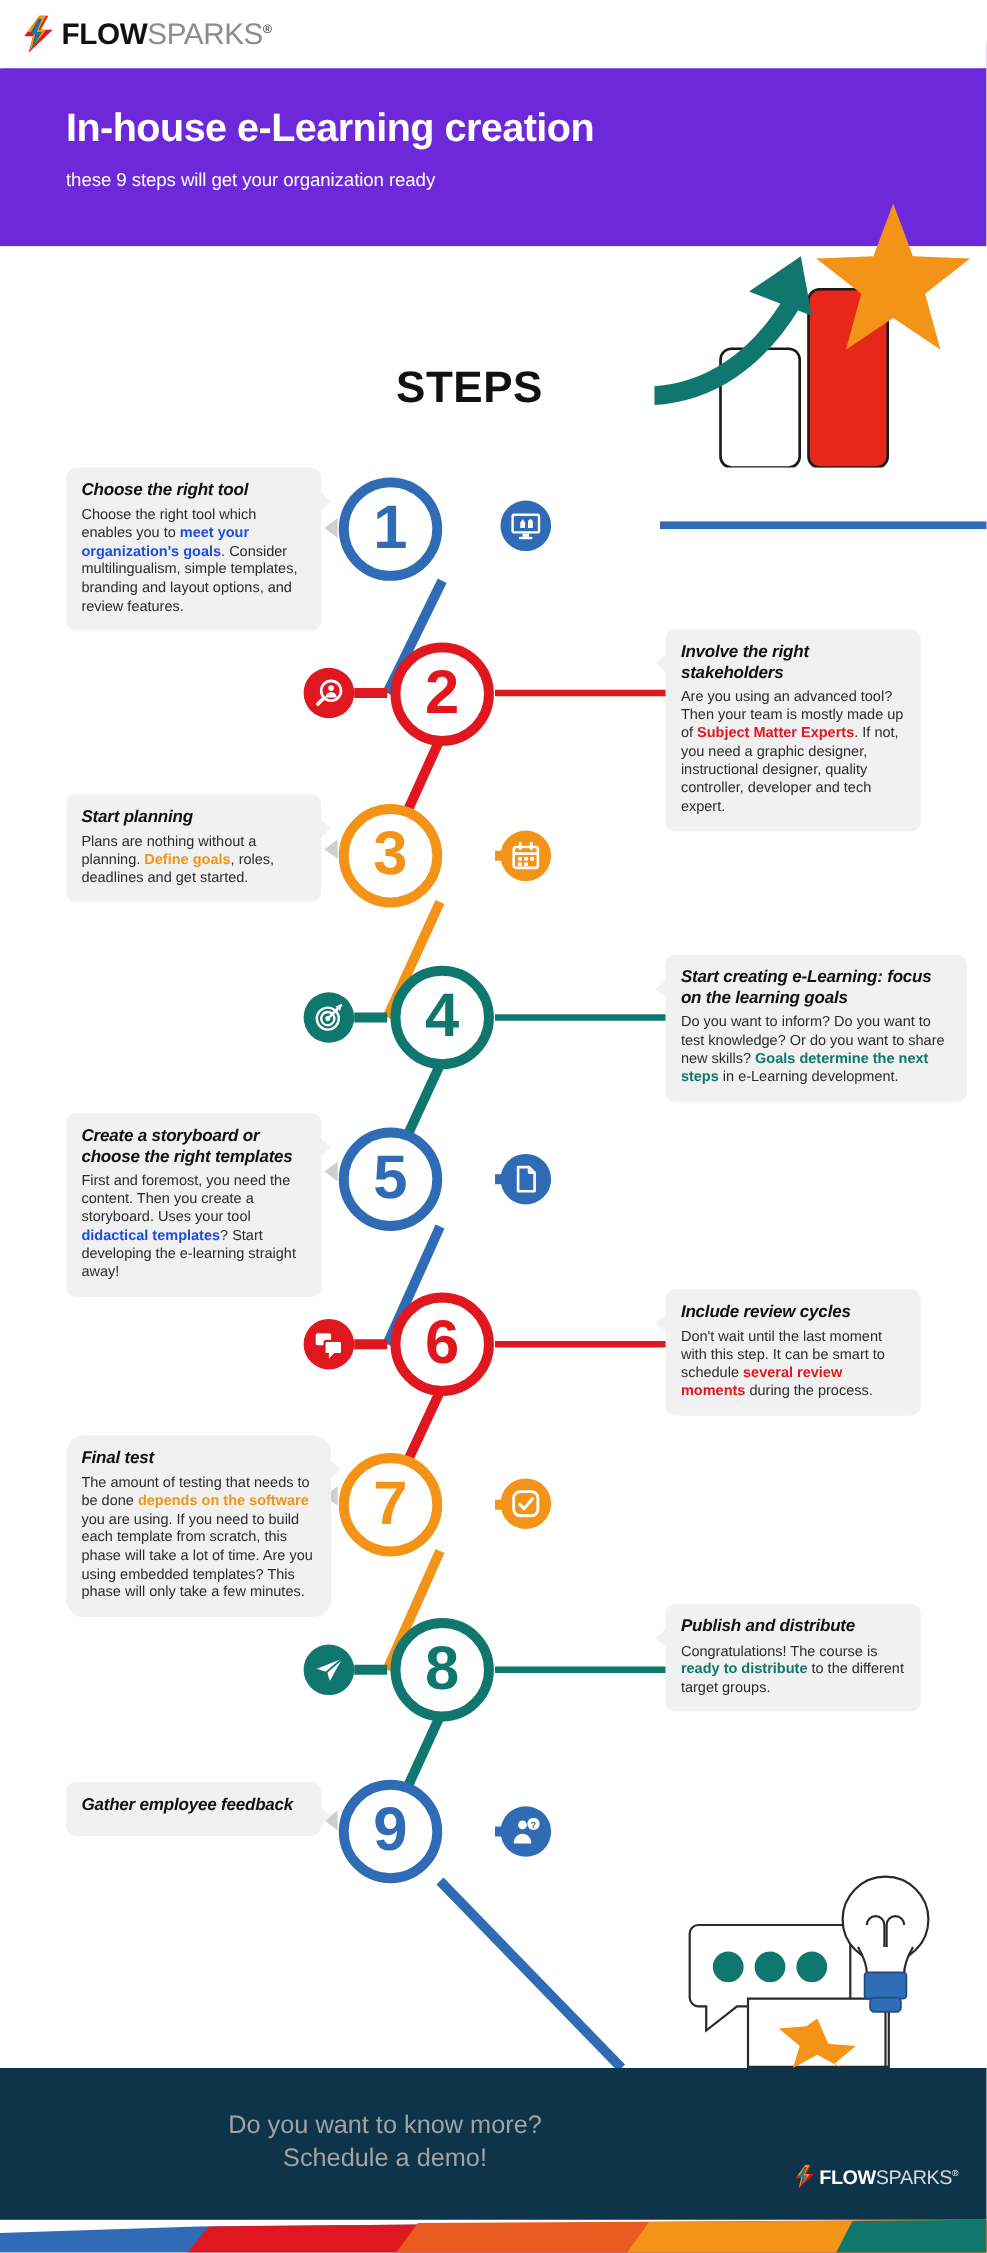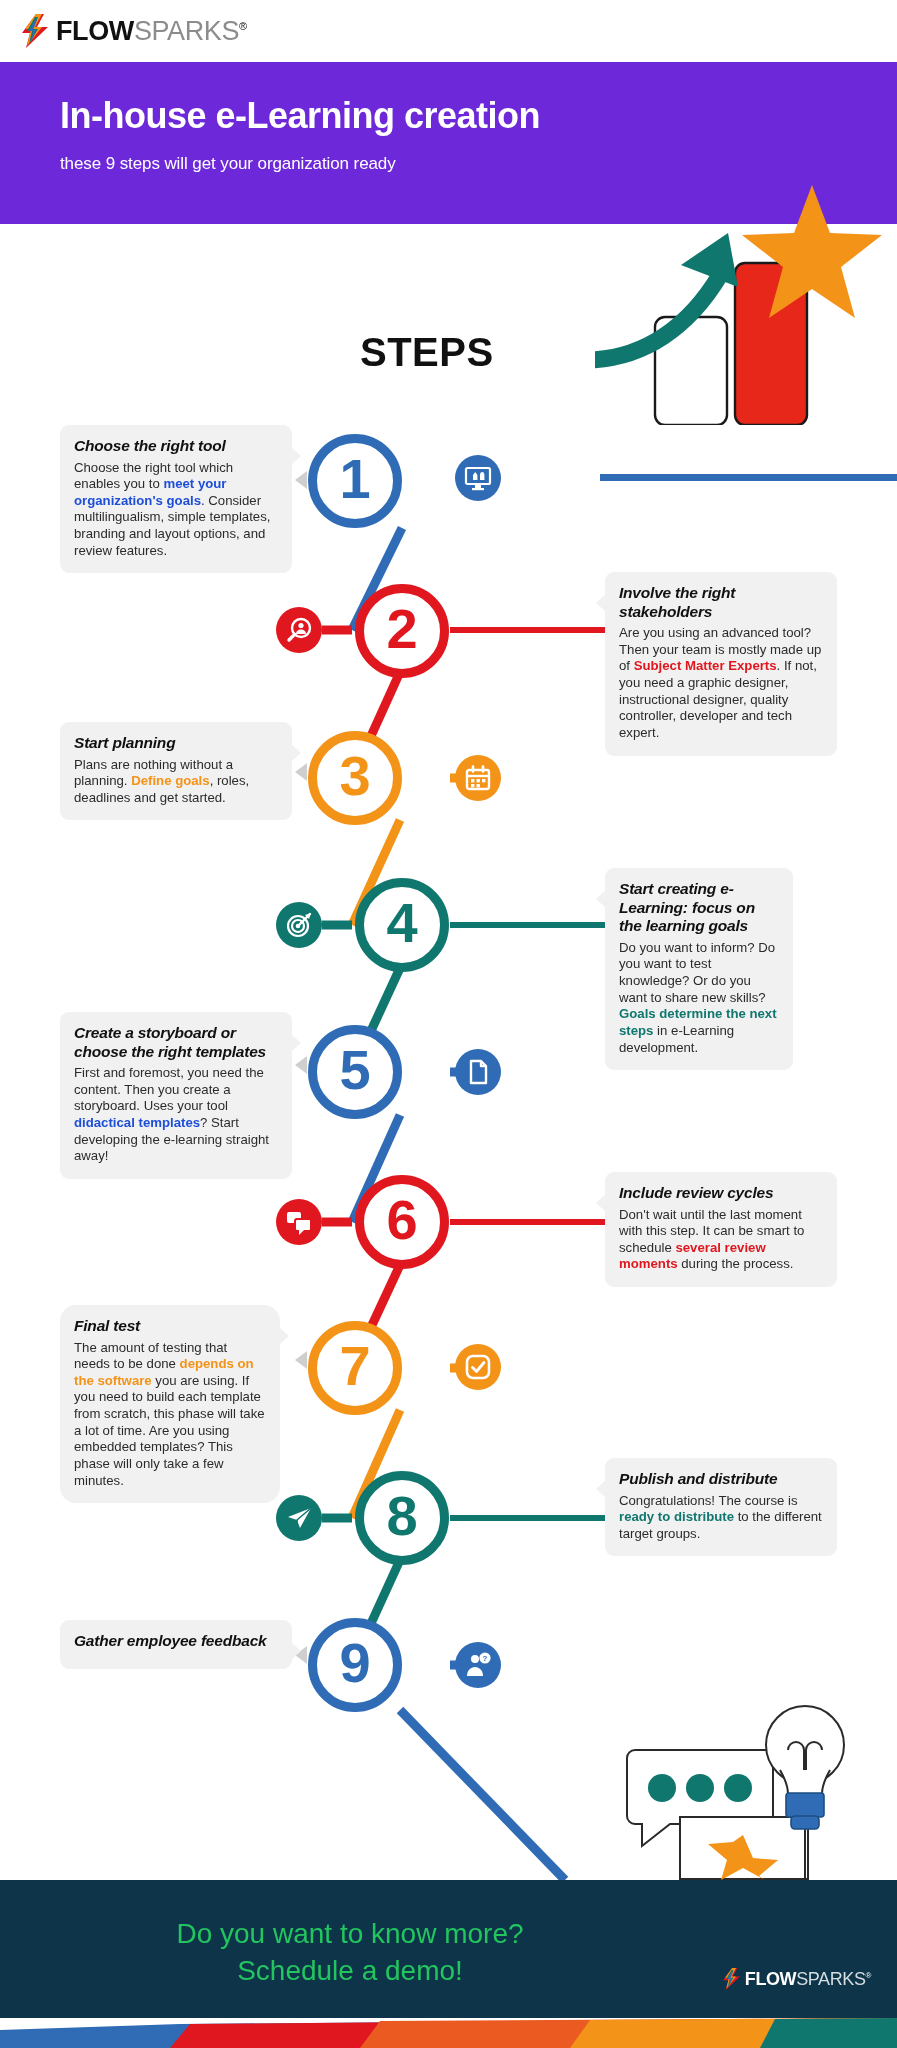--- a/index.html
+++ b/index.html
@@ -57,22 +57,22 @@
   .hl-blue{color:#1d4ed8;font-weight:700;}
   .hl-red{color:#e1171f;font-weight:700;}
   .hl-orange{color:#f39318;font-weight:700;}
   .hl-teal{color:#10776e;font-weight:700;}
 
   
   .bottomart{position:absolute;left:600px;top:1630px;width:290px;height:250px;z-index:4;}
 
   
   .footer{position:absolute;left:0;top:1880px;width:897px;height:138px;background:#0d3449;z-index:9;}
-  .footer-txt{position:absolute;left:0;top:36px;width:700px;text-align:center;color:#22c55e;
-      font-size:28px;line-height:1.32;font-weight:400;}
+  .footer-txt{position:absolute;left:0;top:36px;width:700px;text-align:center;color:#a3a3a3;
+      font-size:23px;line-height:1.32;font-weight:400;}
   .footer-logo{position:absolute;right:26px;top:88px;display:flex;align-items:center;}
   .footer-logo .logo-bolt{width:17px;height:22px;margin-right:5px;}
   .footer-logo .logo-text{font-size:18px;}
   .footer-logo .logo-text .b{color:#fff;}
   .footer-logo .logo-text .t{color:#d4dde2;}
   .footer-logo .logo-reg{color:#fff;font-size:8px;}
   .stripes{position:absolute;left:0;top:2018px;width:897px;height:30px;z-index:9;}
 </style>
 </head>
 <body>
@@ -278,39 +278,39 @@
   <h3>Involve the right stakeholders</h3>
   <p>Are you using an advanced tool? Then your team is mostly made up of <span class="hl-red">Subject Matter Experts</span>. If not, you need a graphic designer, instructional designer, quality controller, developer and tech expert.</p>
 </div>
 
 <div class="card left" style="left:60px;top:722px;width:232px;">
   <div class="tail"></div>
   <h3>Start planning</h3>
   <p>Plans are nothing without a planning. <span class="hl-orange">Define goals</span>, roles, deadlines and get started.</p>
 </div>
 
-<div class="card right" style="left:605px;top:868px;width:188px;">
+<div class="card right" style="left:605px;top:868px;width:274px;">
   <div class="tail"></div>
   <h3>Start creating e-Learning: focus on the learning goals</h3>
   <p>Do you want to inform? Do you want to test knowledge? Or do you want to share new skills? <span class="hl-teal">Goals determine the next steps</span> in e-Learning development.</p>
 </div>
 
 <div class="card left" style="left:60px;top:1012px;width:232px;">
   <div class="tail"></div>
   <h3>Create a storyboard or choose the right templates</h3>
   <p>First and foremost, you need the content. Then you create a storyboard. Uses your tool <span class="hl-blue">didactical templates</span>? Start developing the e-learning straight away!</p>
 </div>
 
 <div class="card right" style="left:605px;top:1172px;width:232px;">
   <div class="tail"></div>
   <h3>Include review cycles</h3>
   <p>Don't wait until the last moment with this step. It can be smart to schedule <span class="hl-red">several review moments</span> during the process.</p>
 </div>
 
-<div class="card left" style="left:60px;top:1305px;width:220px;border-radius:16px;">
+<div class="card left" style="left:60px;top:1305px;width:241px;border-radius:16px;">
   <div class="tail"></div>
   <h3>Final test</h3>
   <p>The amount of testing that needs to be done <span class="hl-orange">depends on the software</span> you are using. If you need to build each template from scratch, this phase will take a lot of time. Are you using embedded templates? This phase will only take a few minutes.</p>
 </div>
 
 <div class="card right" style="left:605px;top:1458px;width:232px;">
   <div class="tail"></div>
   <h3>Publish and distribute</h3>
   <p>Congratulations! The course is <span class="hl-teal">ready to distribute</span> to the different target groups.</p>
 </div>

